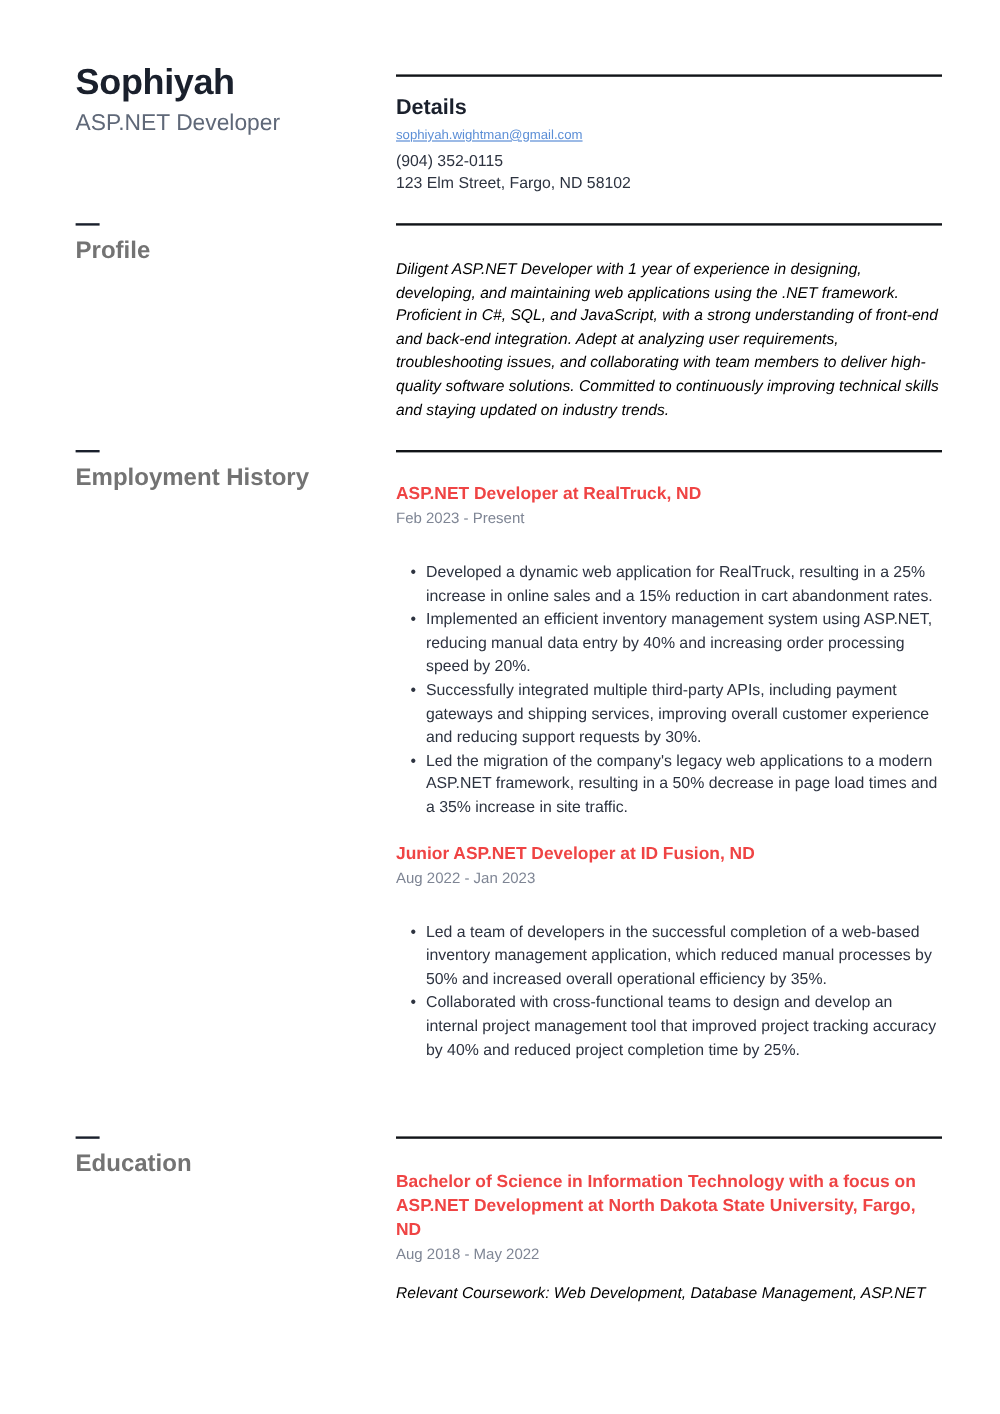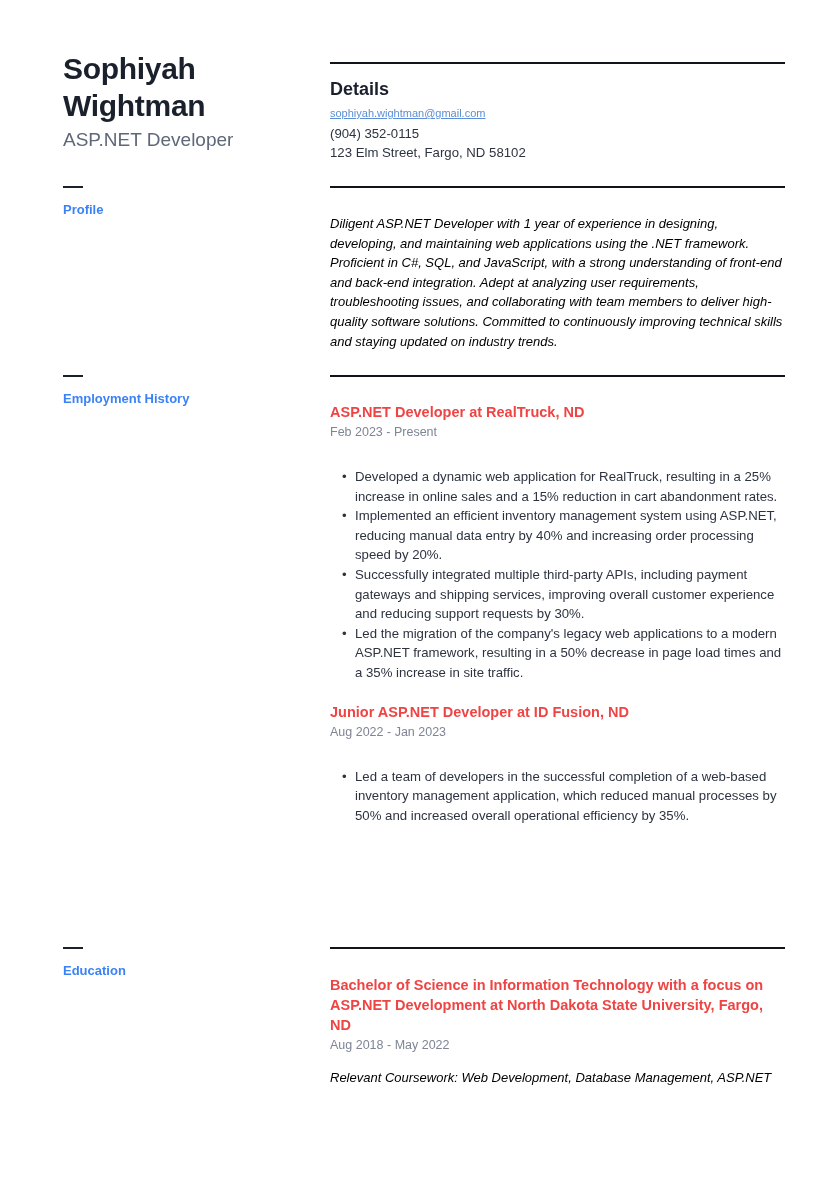--- a/index.html
+++ b/index.html
@@ -26,21 +26,21 @@
   
   .row { position:absolute; left:0; width:833px; }
   .col-left { position:absolute; left:63px; top:0; width:245px; }
   .col-right { position:absolute; left:330px; top:0; width:455px; }
 
   .sec-dash {
     width:20px; height:2px; background:#1a202c;
     margin-bottom:12px;
   }
   .sec-label {
-    font-size:13px; font-weight:700; color:#3b82f6;
+    font-size:20px; font-weight:700; color:#737373;
     line-height:19px; letter-spacing:0px;
   }
 
   .rule { width:455px; height:2px; background:#111418; }
 
   .block-title {
     font-size:14.5px; font-weight:700; color:#ef4444;
     line-height:19px;
   }
   .block-date {
@@ -76,21 +76,20 @@
   .edu-gap { height:14px; }
 </style>
 </head>
 <body>
 
 <div class="page">
 
   <div class="header">
     <div class="name">
       <div>Sophiyah</div>
-      <div>Wightman</div>
     </div>
     <div class="subtitle">ASP.NET Developer</div>
   </div>
 
   <div class="row" style="top:62px;">
     <div class="col-right">
       <div class="rule"></div>
       <div class="details-head" style="margin-top:15px;">Details</div>
       <div style="margin-top:3px;">
         <a class="link" href="#">sophiyah.wightman@gmail.com</a>
@@ -128,20 +127,21 @@
           <li>Successfully integrated multiple third-party APIs, including payment gateways and shipping services, improving overall customer experience and reducing support requests by 30%.</li>
           <li>Led the migration of the company's legacy web applications to a modern ASP.NET framework, resulting in a 50% decrease in page load times and a 35% increase in site traffic.</li>
         </ul>
       </div>
 
       <div style="margin-top:20px;">
         <div class="block-title">Junior ASP.NET Developer at ID Fusion, ND</div>
         <div class="block-date">Aug 2022 - Jan 2023</div>
         <ul class="bullets">
           <li>Led a team of developers in the successful completion of a web-based inventory management application, which reduced manual processes by 50% and increased overall operational efficiency by 35%.</li>
+          <li>Collaborated with cross-functional teams to design and develop an internal project management tool that improved project tracking accuracy by 40% and reduced project completion time by 25%.</li>
         </ul>
       </div>
     </div>
   </div>
 
   <div class="row" style="top:947px;">
     <div class="col-left">
       <div class="sec-dash"></div>
       <div class="sec-label">Education</div>
     </div>

